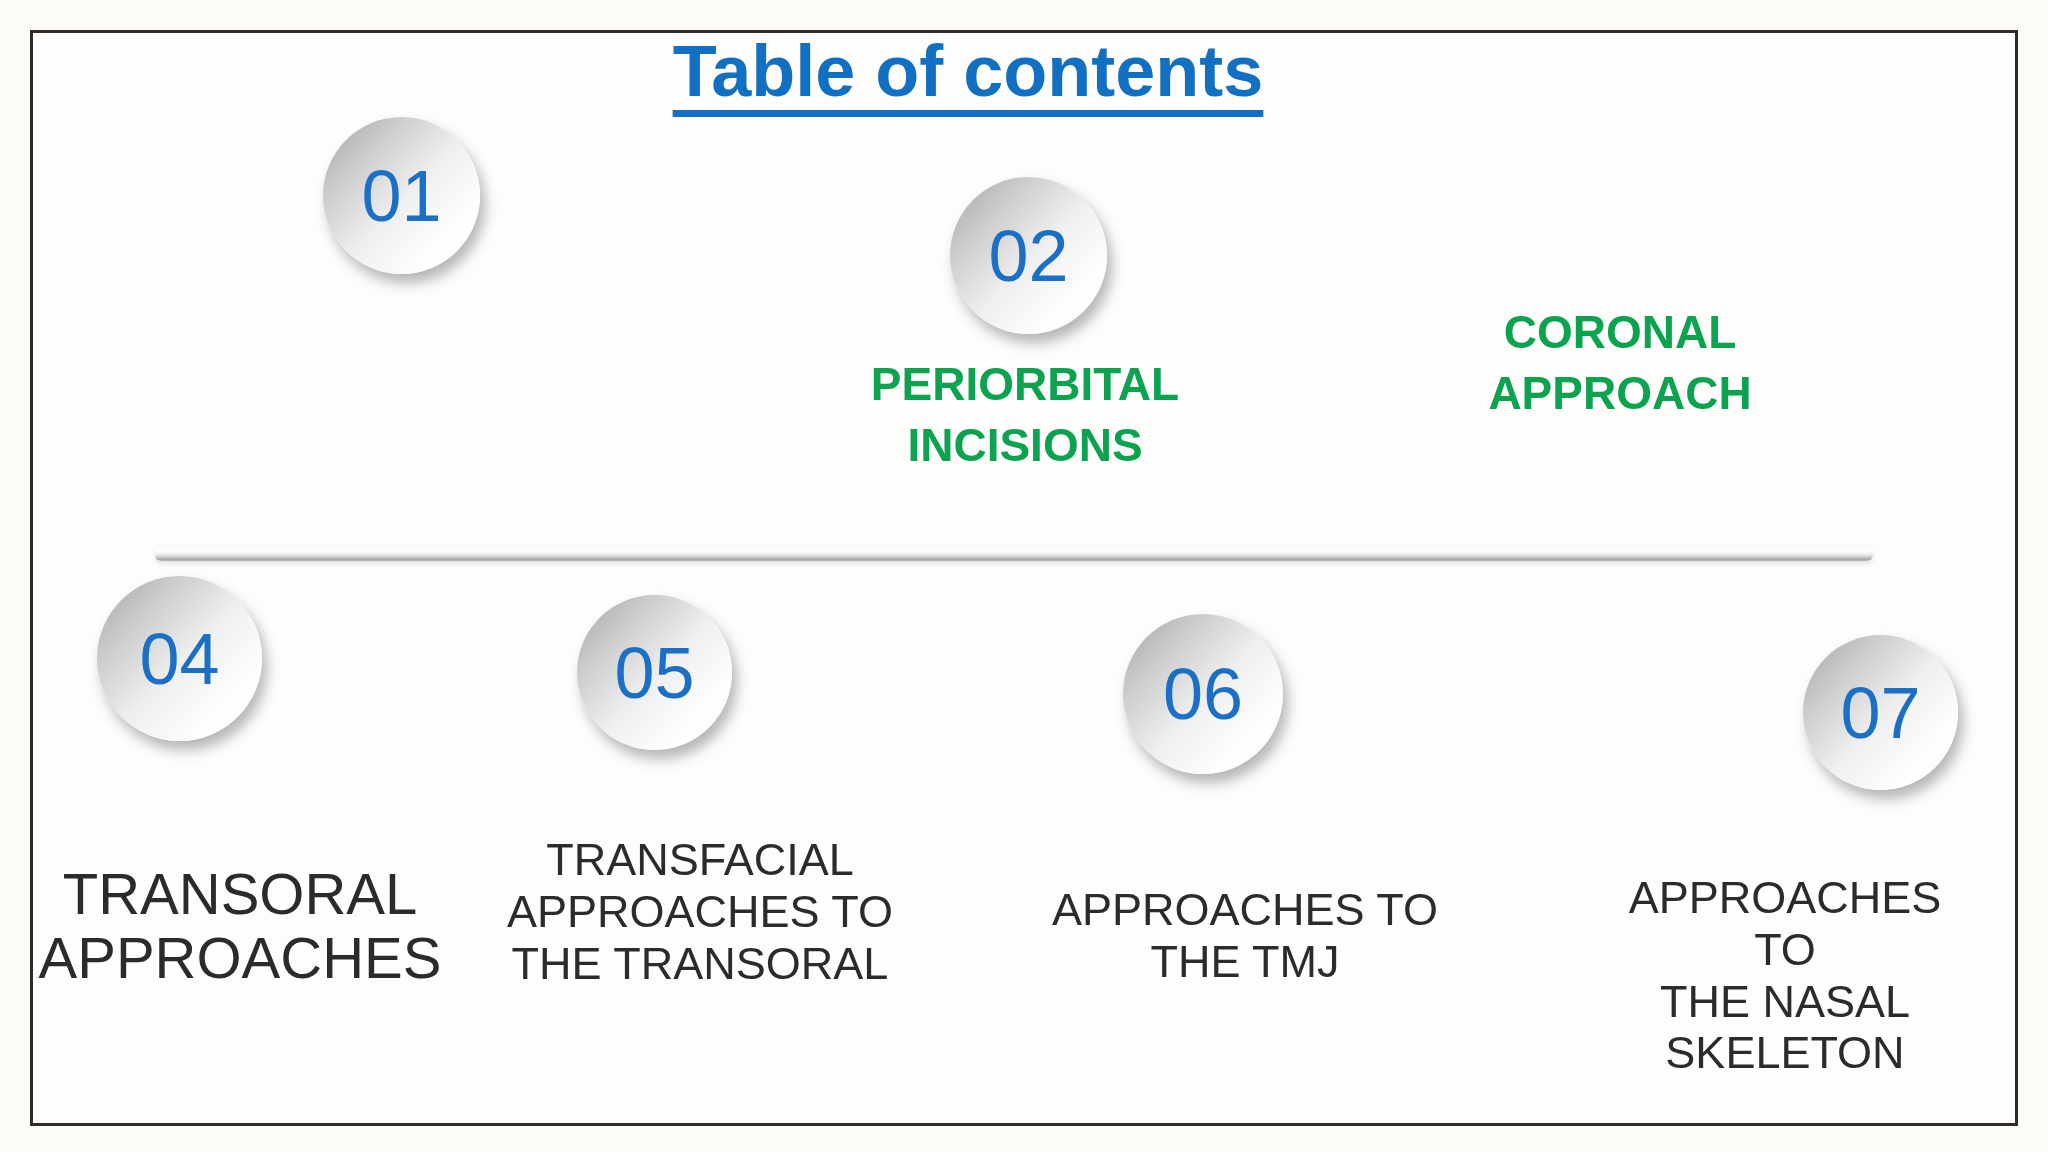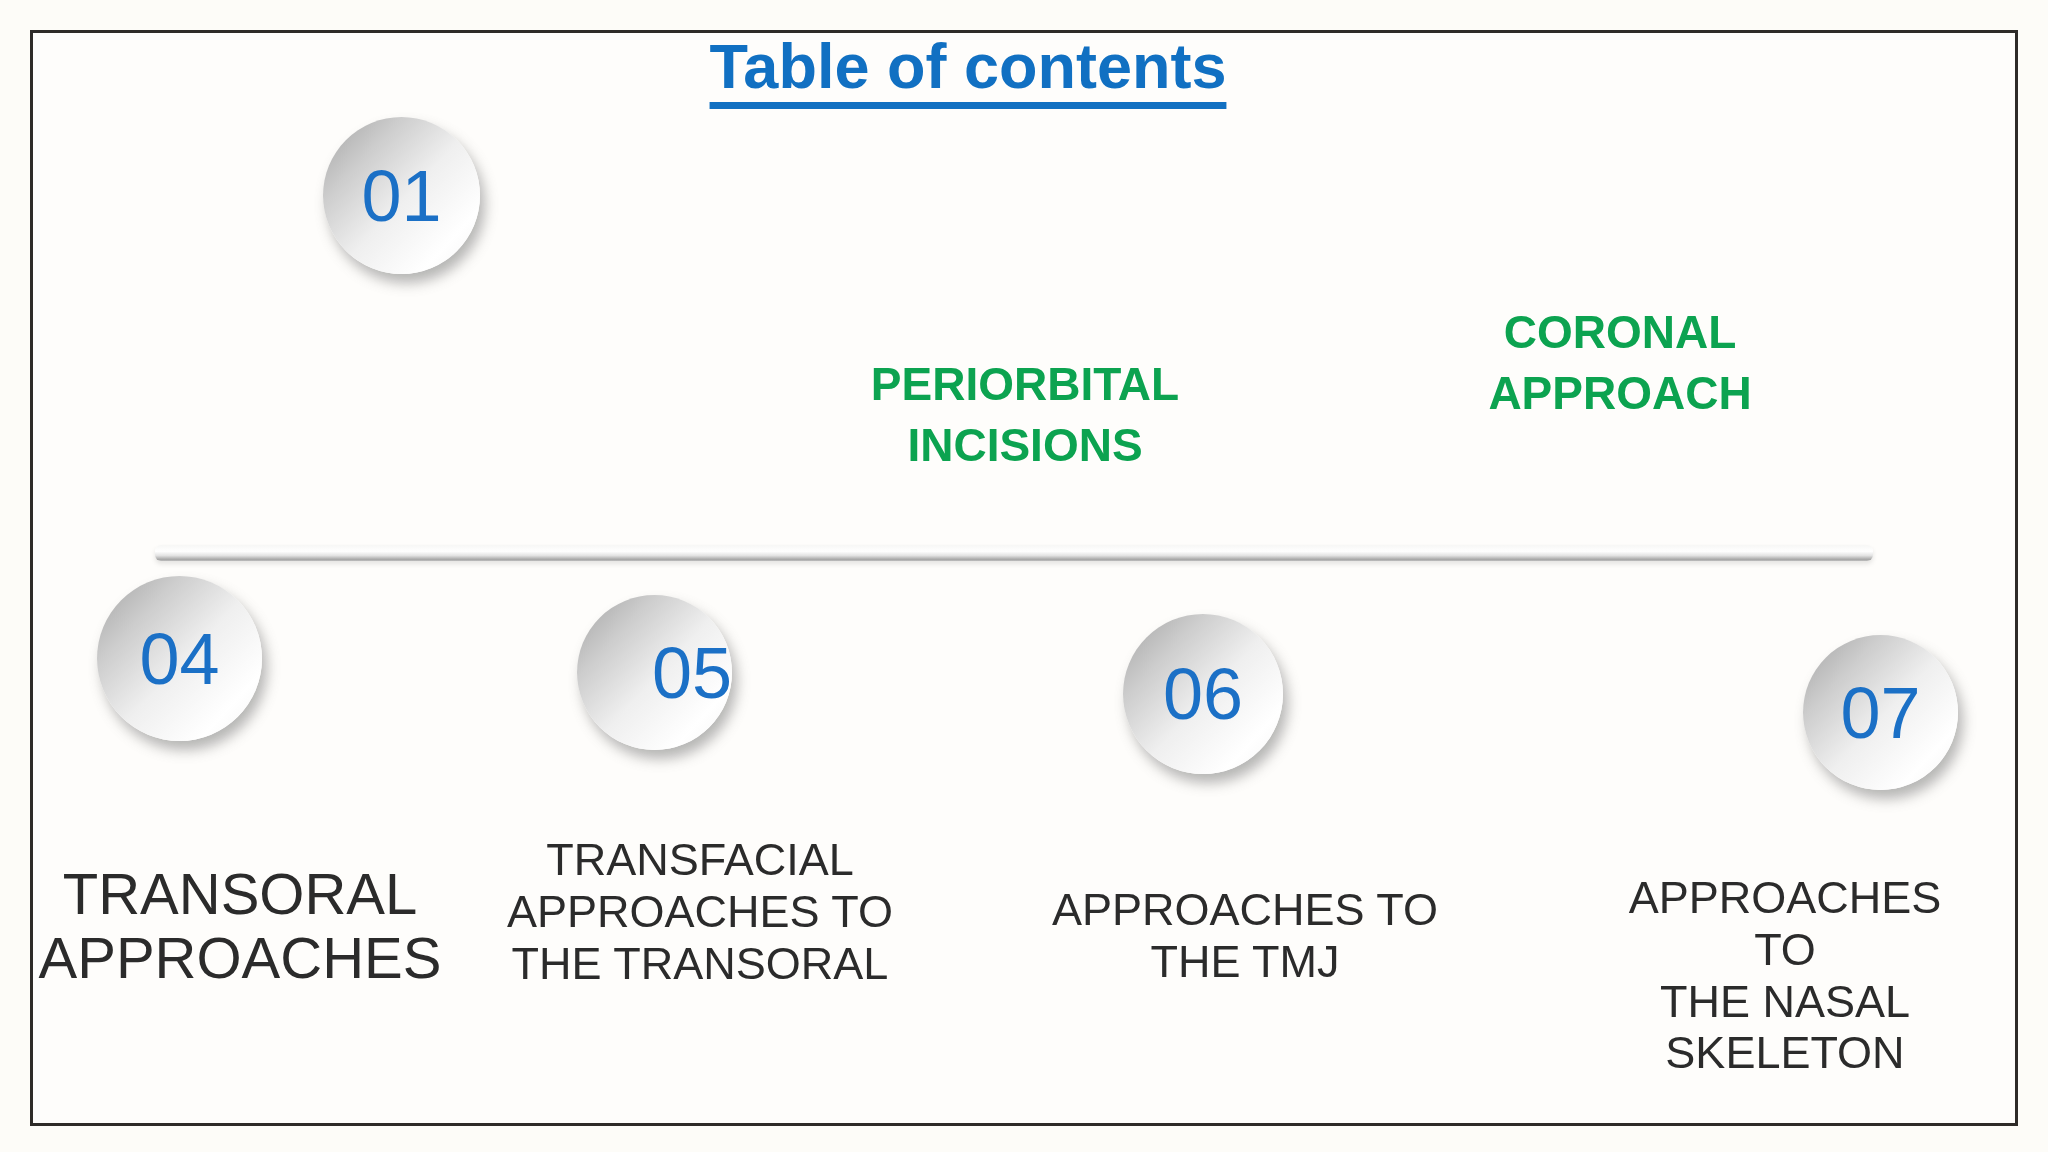--- a/index.html
+++ b/index.html
@@ -16,21 +16,21 @@
     width:1988px; height:1096px;
     box-sizing:border-box;
     border:3px solid #2e2b28;
     background:#fefdfb;
   }
   .title {
     position:absolute;
     left:0; top:30px; width:1936px;
     margin:0;
     text-align:center;
-    font-size:63px;
+    font-size:72px;
     font-weight:bold;
     color:var(--title-blue,#1170c2);
     text-decoration:underline;
     text-decoration-thickness:7px;
     text-underline-offset:14px;
   }
   .circle {
     position:absolute;
     border-radius:50%;
     background:linear-gradient(133deg,#a2a2a2 0%,#cdcdcd 26%,#efefef 52%,#ffffff 80%,#f3f3f3 100%);
@@ -75,35 +75,38 @@
 
 <div class="slide">
   <div class="frame"></div>
 
   <h1 class="title">Table of contents</h1>
 
   <div class="circle" style="left:323px; top:117px; width:157px; height:157px;">
     <span>01</span>
   </div>
 
+  <div class="circle" style="left:950px; top:177px; width:157px; height:157px;">
+    <span>02</span>
+  </div>
   <div class="label green" style="left:1025px; top:354px;">PERIORBITAL
 INCISIONS</div>
 
   <div class="label green" style="left:1620px; top:302px;">CORONAL
 APPROACH</div>
 
   <div class="divider"></div>
 
   <div class="circle" style="left:97px; top:576px; width:165px; height:165px;">
     <span>04</span>
   </div>
   <div class="label dark big" style="left:240px; top:862px;">TRANSORAL
 APPROACHES</div>
 
-  <div class="circle" style="left:577px; top:595px; width:155px; height:155px;justify-content:flex-end;">
+  <div class="circle" style="left:577px; top:595px; width:155px; height:155px;">
     <span>05</span>
   </div>
   <div class="label dark" style="left:700px; top:834px;">TRANSFACIAL
 APPROACHES TO
 THE TRANSORAL</div>
 
   <div class="circle" style="left:1123px; top:614px; width:160px; height:160px;">
     <span>06</span>
   </div>
   <div class="label dark" style="left:1245px; top:884px;">APPROACHES TO

